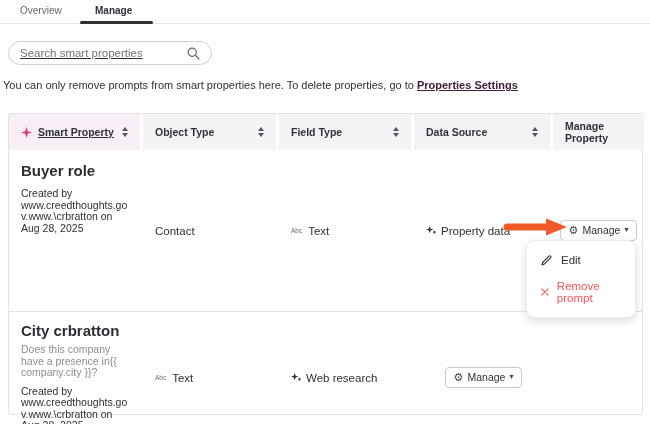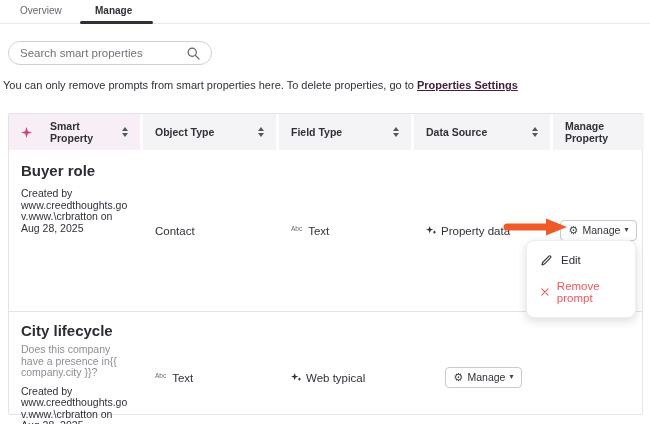--- a/index.html
+++ b/index.html
@@ -8,48 +8,48 @@
 
   
   .tabs { position:absolute; left:0; top:0; width:650px; height:24px; border-bottom:1px solid #e8e9ec; }
   .tab { position:absolute; top:5px; font-size:10px; cursor:pointer; }
   .tab.overview { left:20px; color:#63666d; }
   .tab.manage { left:95px; color:#2e3138; font-weight:bold; }
   .tab-underline { position:absolute; left:80px; top:21px; width:73px; height:3px; background:#2e3138; border-radius:2px; }
 
   
   .search { position:absolute; left:8px; top:41px; width:204px; height:24px; border:1px solid #ccd1d8;
-    border-radius:13px; display:flex; align-items:center; padding:0 11px; background:#fff; }
+    border-radius:13px; display:flex; align-items:center; padding:0 11px; background:#fff;text-decoration:underline; }
   .search input { border:none; outline:none; flex:1; font-size:11.5px; font-family:inherit; color:#2f3138; background:transparent; }
   .search input::placeholder { color:#6e7378; }
   .search svg { flex:0 0 auto; }
 
   
   .notice { position:absolute; left:3px; top:79px; font-size:11px; color:#2f3138; white-space:nowrap; }
   .notice a { color:#42203a; font-weight:bold; text-decoration:underline; cursor:pointer; }
 
   
   .table { position:absolute; left:8px; top:113px; width:635px; height:302px;
     border:1px solid #e3e4e8; border-radius:2px; background:#fff; }
   .grid { display:grid; grid-template-columns:134px 136px 135px 139px 91px; }
   .thead { height:36px; }
   .th { background:#f4f4f7; border-right:3px solid #fff; display:flex; align-items:center;
     padding:0 12px; font-size:10.5px; font-weight:bold; color:#2f3138; cursor:pointer; }
   .th .lbl { flex:1; }
   .th.first { background:#f7eff5; }
-  .th.first .lbl { flex:1; margin-left:18px; }
+  .th.first .lbl { flex:1; margin-left:6px;text-decoration:underline; }
   .th.last { border-right:none; justify-content:center; }
   .sort { display:flex; flex-direction:column; align-items:center; gap:2px; }
   .sort .up { width:0; height:0; border-left:3px solid transparent; border-right:3px solid transparent; border-bottom:4px solid #54575e; }
   .sort .dn { width:0; height:0; border-left:3px solid transparent; border-right:3px solid transparent; border-top:4px solid #54575e; }
 
   .body-row { align-items:center; }
   .row1 { height:161px; }
   .row2 { height:104px; border-top:1px solid #e3e4e8; }
-  .cell { font-size:11.5px; color:#2f3138; padding-left:12px; display:flex; gap:4px; }
+  .cell { font-size:11.5px; color:#2f3138; padding-left:12px; display:flex; align-items:center; gap:4px; }
   .cell-prop { align-self:stretch; display:block; padding:12px; }
   .prop-title { font-size:15px; font-weight:bold; margin-bottom:5px; color:#2b2d33; }
   .prop-desc { font-size:10.5px; line-height:11.5px; color:#8c8e94; }
   .prop-created { font-size:10.5px; line-height:11.5px; color:#2f3138; margin-top:9px; overflow-wrap:break-word; word-break:break-word; }
   .abc { font-size:6.5px; color:#696c72; margin-right:2px; }
   .cell-manage { justify-content:center; padding-left:0; }
 
   .manage-btn { display:inline-flex; align-items:center; gap:4px; border:1px solid #c6cbd2; border-radius:4px;
     background:#fff; padding:3px 8px 4px 8px; font-size:10.5px; color:#2f3138; font-family:inherit; cursor:pointer; }
   .manage-btn .gear { font-size:11px; color:#42454c; line-height:1; }
@@ -148,34 +148,34 @@
       <button class="manage-btn">
         <span class="gear">⚙</span>
         <span>Manage</span>
         <span class="caret">▾</span>
       </button>
     </div>
   </div>
 
   <div class="grid body-row row2">
     <div class="cell-prop" style="padding-top:10px;">
-      <div class="prop-title">City lifecycle</div>
+      <div class="prop-title">City crbratton</div>
       <div class="prop-desc">Does this company have a presence in{{ company.city }}?</div>
       <div class="prop-created" style="margin-top:7px;">Created by www.creedthoughts.gov.www.\crbratton on Aug 28, 2025</div>
     </div>
     <div class="cell">
       <span class="abc">Abc</span>
       <span>Text</span>
     </div>
     <div class="cell">
       <svg width="11" height="11" viewBox="0 0 12 12">
         <path d="M4 1L5 4L8 5L5 6L4 9L3 6L0 5L3 4Z" fill="#2f3138"></path>
         <path d="M9.2 6.2v3.2M7.6 7.8h3.2" stroke="#2f3138" stroke-width="1"></path>
       </svg>
-      <span>Web typical</span>
+      <span>Web research</span>
     </div>
     <div class="cell cell-manage">
       <button class="manage-btn">
         <span class="gear">⚙</span>
         <span>Manage</span>
         <span class="caret">▾</span>
       </button>
     </div>
   </div>
 </div>

